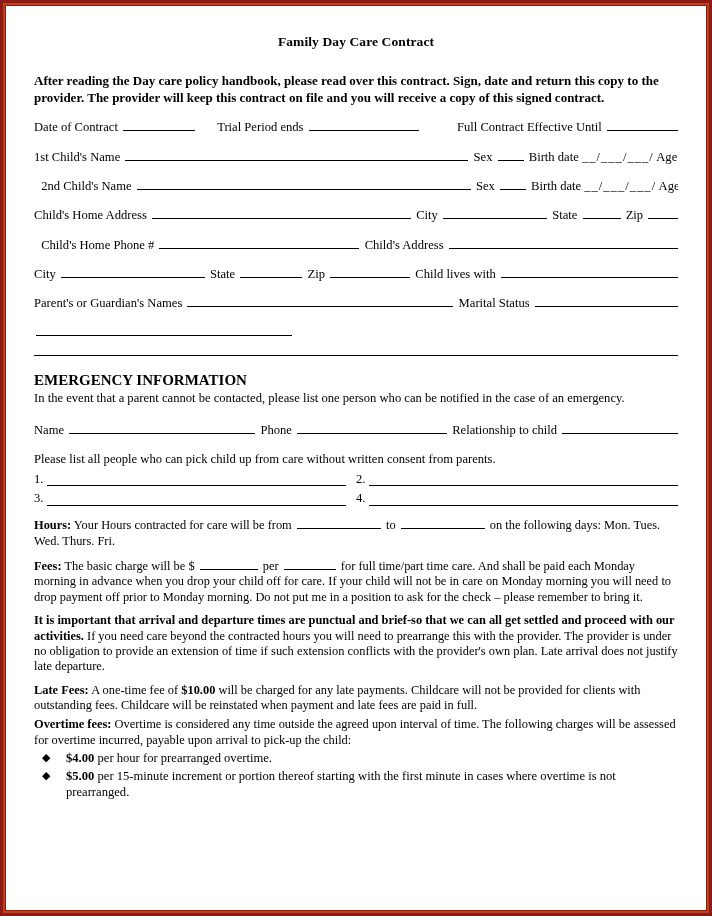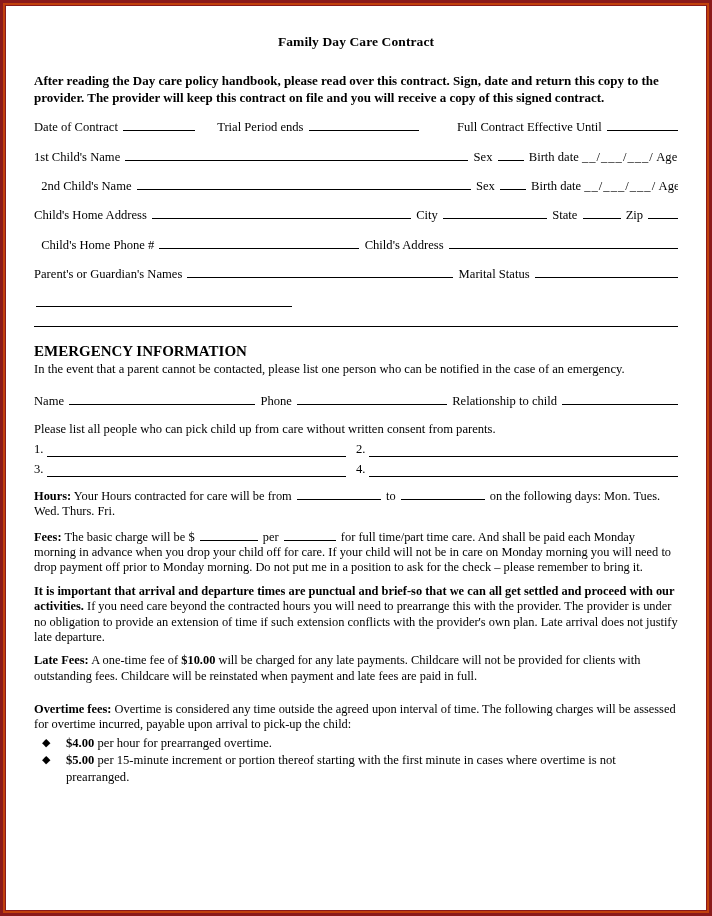--- a/index.html
+++ b/index.html
@@ -179,20 +179,30 @@
     </div>
 
     <div class="line-row" style="margin-bottom:12px;">
       <span style="display:inline-block;width:4px;"></span>
       <span>Child's Home Phone #</span>
       <span class="fill" style="width:200px;"></span>
       <span>Child's Address</span>
       <span class="fill" style="width:244px;"></span>
     </div>
 
+    <div class="line-row">
+      <span>City</span>
+      <span class="fill" style="width:144px;"></span>
+      <span>State</span>
+      <span class="fill" style="width:62px;"></span>
+      <span>Zip</span>
+      <span class="fill" style="width:80px;"></span>
+      <span>Child lives with</span>
+      <span class="fill" style="width:180px;"></span>
+    </div>
 
     <div class="line-row">
       <span>Parent's or Guardian's Names</span>
       <span class="fill" style="width:266px;"></span>
       <span>Marital Status</span>
       <span class="fill" style="width:162px;"></span>
     </div>
 
     <div class="line-row" style="margin-bottom:10px;">
       <span class="fill" style="width:256px;"></span>
@@ -253,21 +263,21 @@
       <span>per</span>
       <span class="fill" style="width:52px;"></span>
       <span>for full time/part time care. And shall be paid each Monday morning in advance when you drop your child off for care. If your child will not be in care on Monday morning you will need to drop payment off prior to Monday morning. Do not put me in a position to ask for the check – please remember to bring it.</span>
     </div>
 
     <div class="para-tight" style="margin-bottom:8px;">
       <span class="b">It is important that arrival and departure times are punctual and brief-so that we can all get settled and proceed with our activities.</span>
       <span>If you need care beyond the contracted hours you will need to prearrange this with the provider. The provider is under no obligation to provide an extension of time if such extension conflicts with the provider's own plan. Late arrival does not justify late departure.</span>
     </div>
 
-    <div class="para-tight" style="margin-bottom:18px;">
+    <div class="para-tight" style="margin-bottom:4px;">
       <span class="b">Late Fees:</span>
       <span>A one-time fee of</span>
       <span class="b">$10.00</span>
       <span>will be charged for any late payments. Childcare will not be provided for clients with outstanding fees. Childcare will be reinstated when payment and late fees are paid in full.</span>
     </div>
 
 
     <div class="para-tight" style="margin-bottom:2px;">
       <span class="b">Overtime fees:</span>
       <span>Overtime is considered any time outside the agreed upon interval of time. The following charges will be assessed for overtime incurred, payable upon arrival to pick-up the child:</span>

